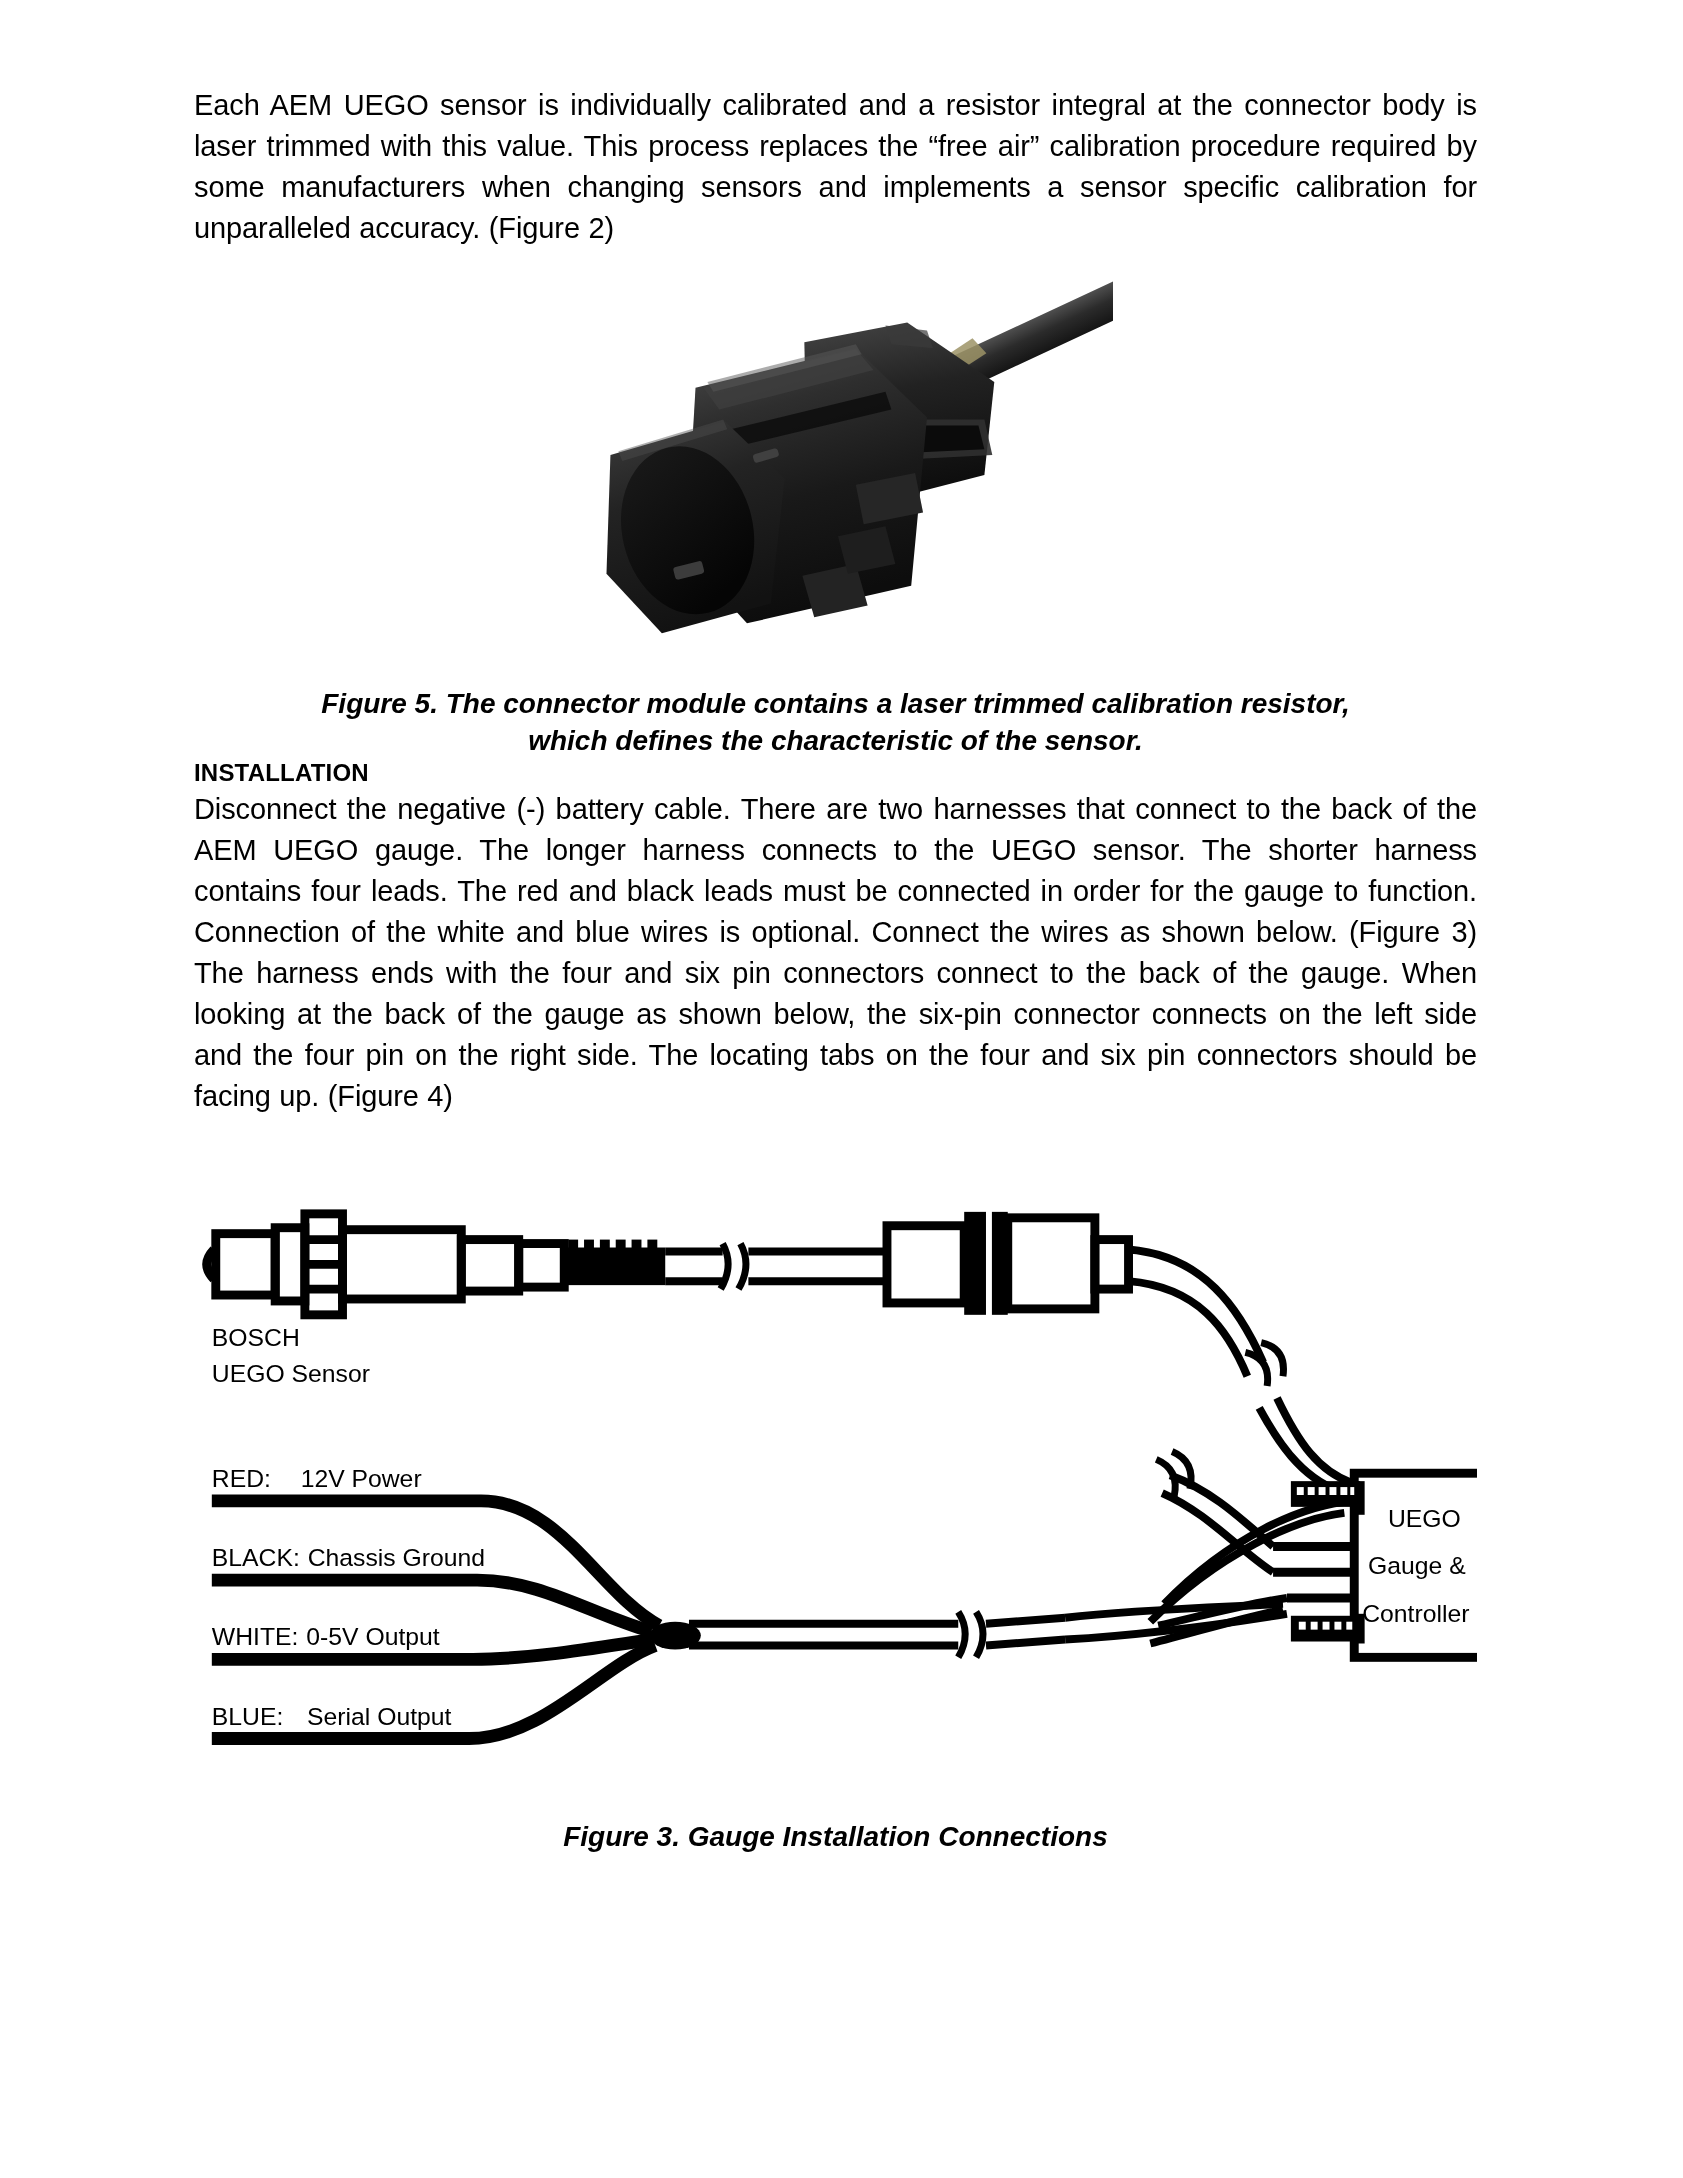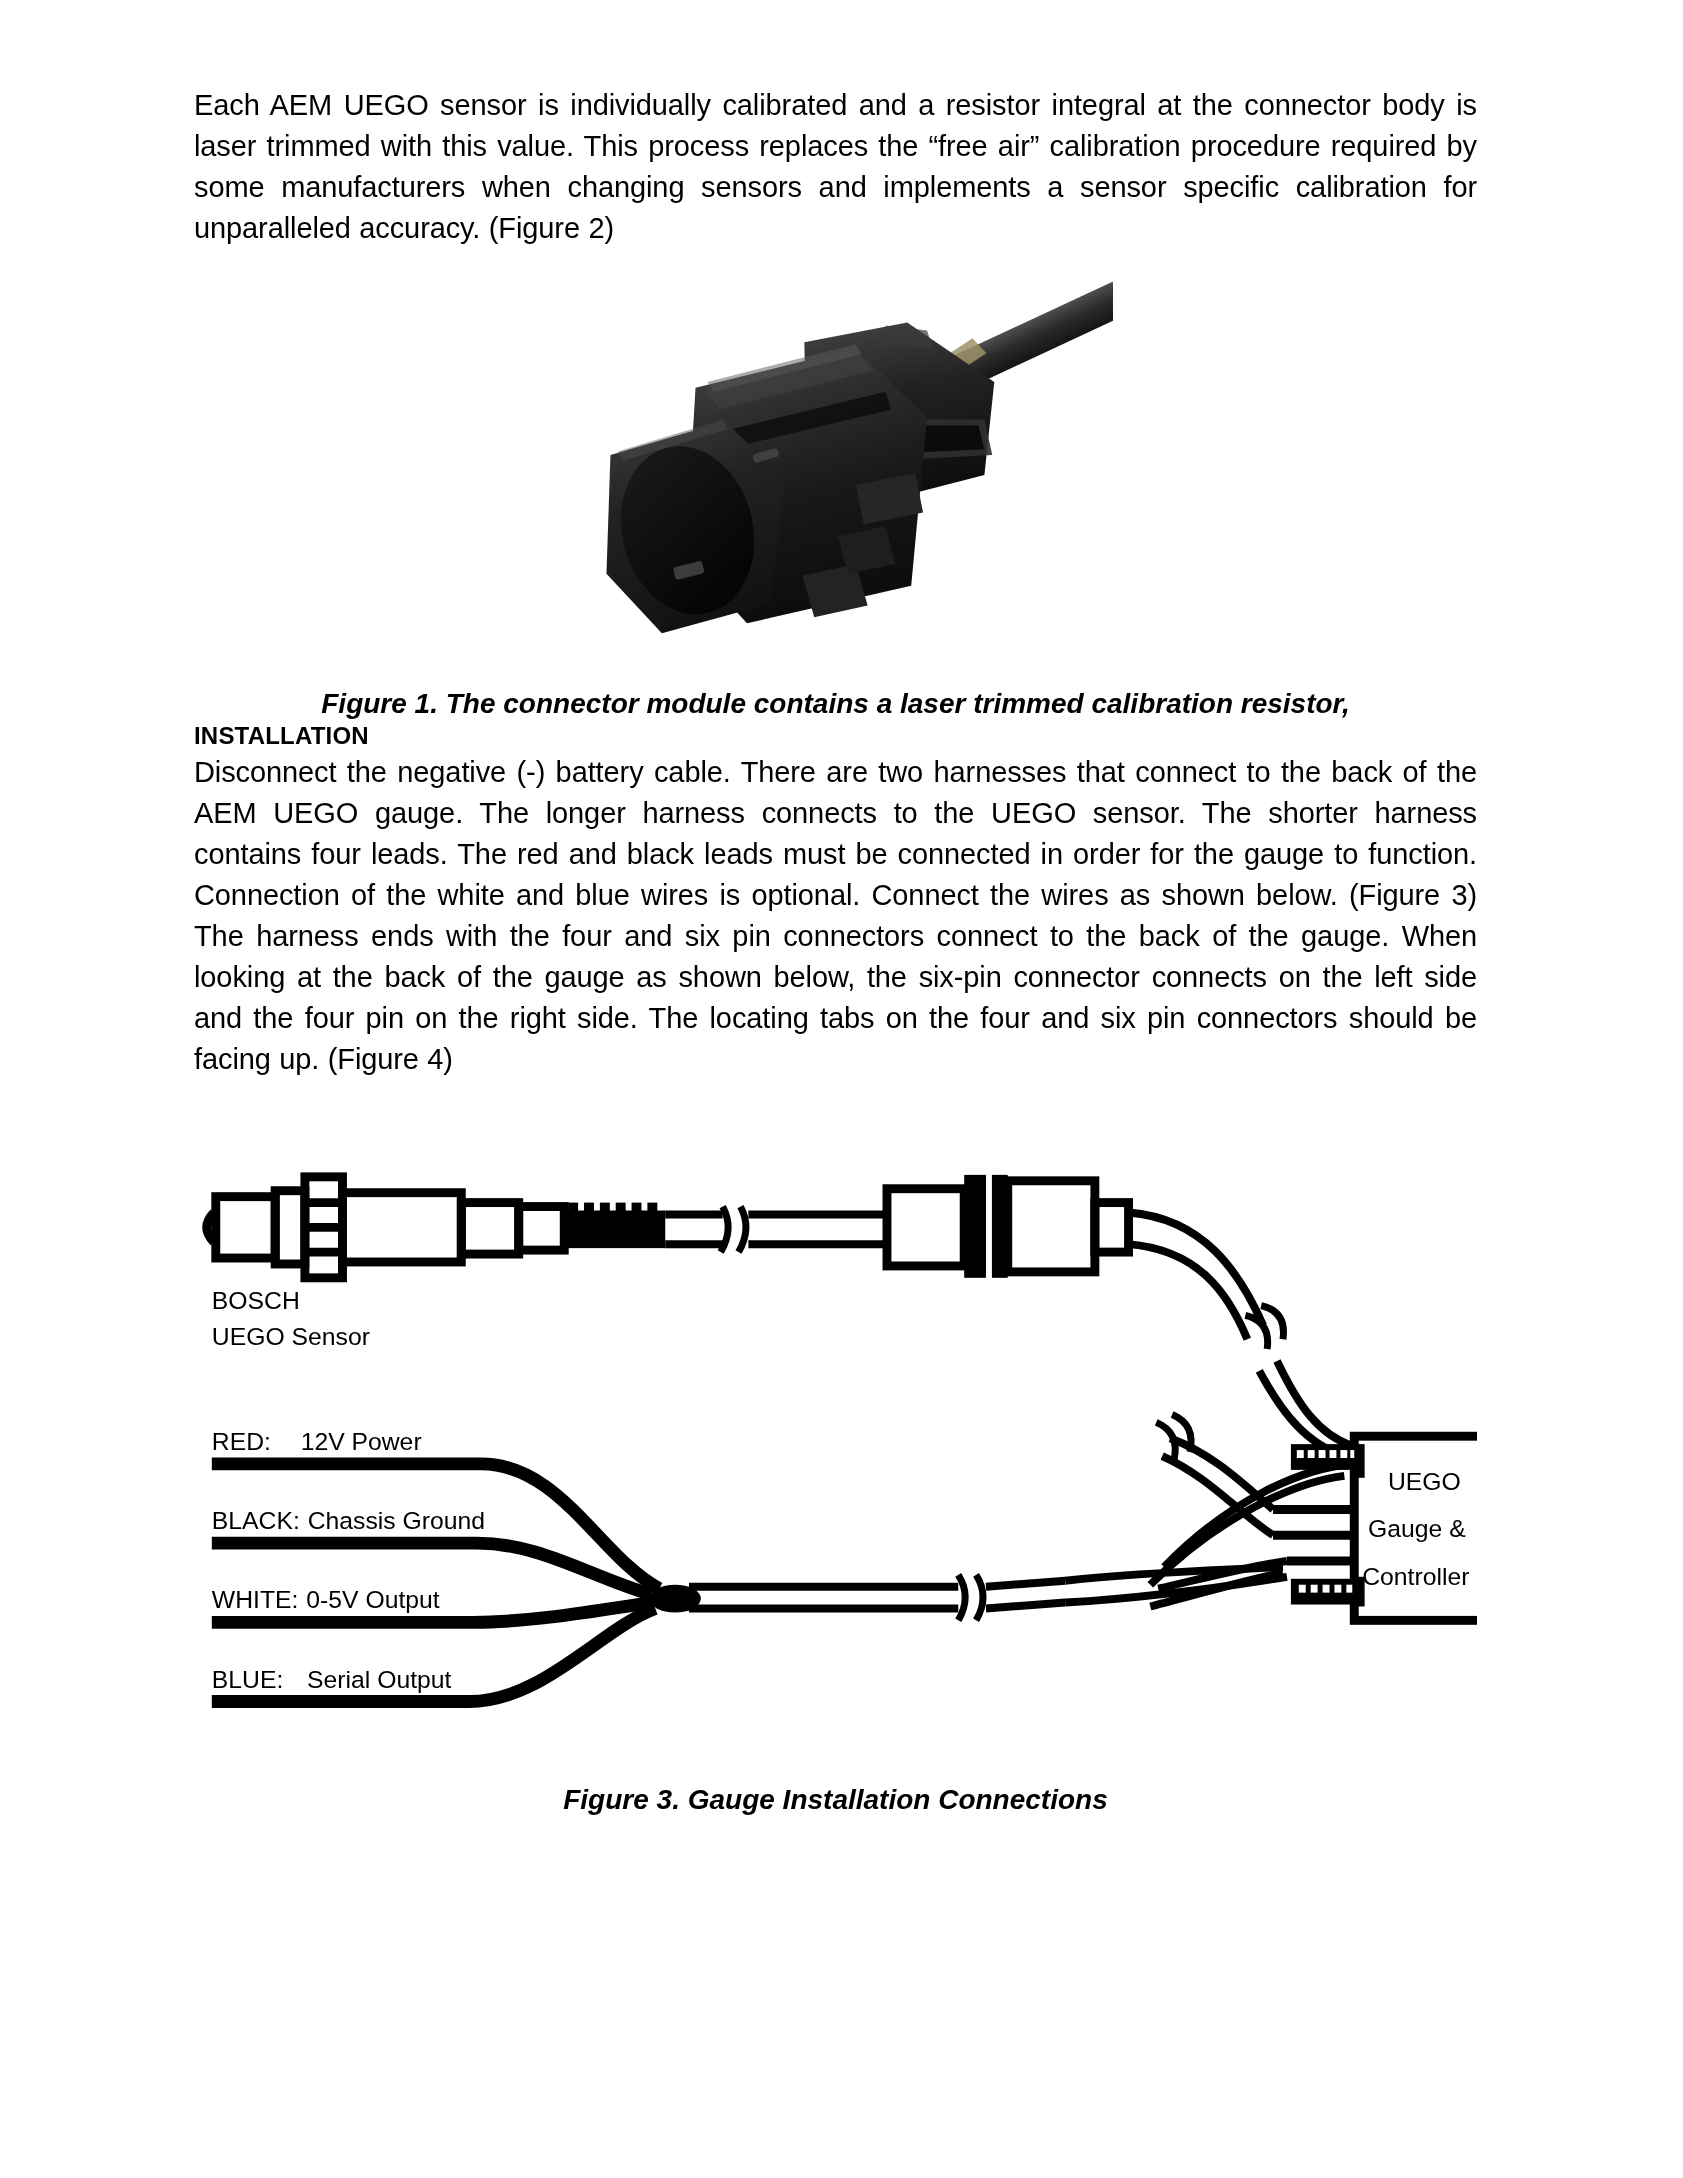--- a/index.html
+++ b/index.html
@@ -158,21 +158,22 @@
           <path d="M 282 268 L 330 258 L 340 296 L 292 306 Z" fill="#1e1e1e"></path>
           <path d="M 300 216 L 360 204 L 368 244 L 308 256 Z" fill="#262626"></path>
 
           <path d="M 150 112 L 300 74 L 306 84 L 156 122 Z" fill="#5a5a5a" opacity="0.5"></path>
           <path d="M 60 182 L 166 150 L 170 160 L 64 192 Z" fill="#4d4d4d" opacity="0.45"></path>
         </svg>
       </div>
     </div>
 
     <div class="fig2-caption-wrap">
-      <div class="caption">Figure 1. The connector module contains a laser trimmed calibration resistor,</div>
+      <div class="caption">Figure 5. The connector module contains a laser trimmed calibration resistor,</div>
+      <div class="caption">which defines the characteristic of the sensor.</div>
     </div>
 
     <h2 class="section-heading">INSTALLATION</h2>
 
     <p class="body">Disconnect the negative (-) battery cable. There are two harnesses that connect to the back of the AEM UEGO gauge.  The longer harness connects to the UEGO sensor.  The shorter harness contains four leads.  The red and black leads must be connected in order for the gauge to function.  Connection of the white and blue wires is optional.  Connect the wires as shown below. (Figure 3)  The harness ends with the four and six pin connectors connect to the back of the gauge.  When looking at the back of the gauge as shown below, the six-pin connector connects on the left side and the four pin on the right side.  The locating tabs on the four and six pin connectors should be facing up. (Figure 4)</p>
 
     <div class="fig3-block">
       <svg class="fig3-svg" width="1283" height="634" viewBox="0 0 1296 640" xmlns="http://www.w3.org/2000/svg">
 
         <g fill="none" stroke="#000" stroke-width="9">

